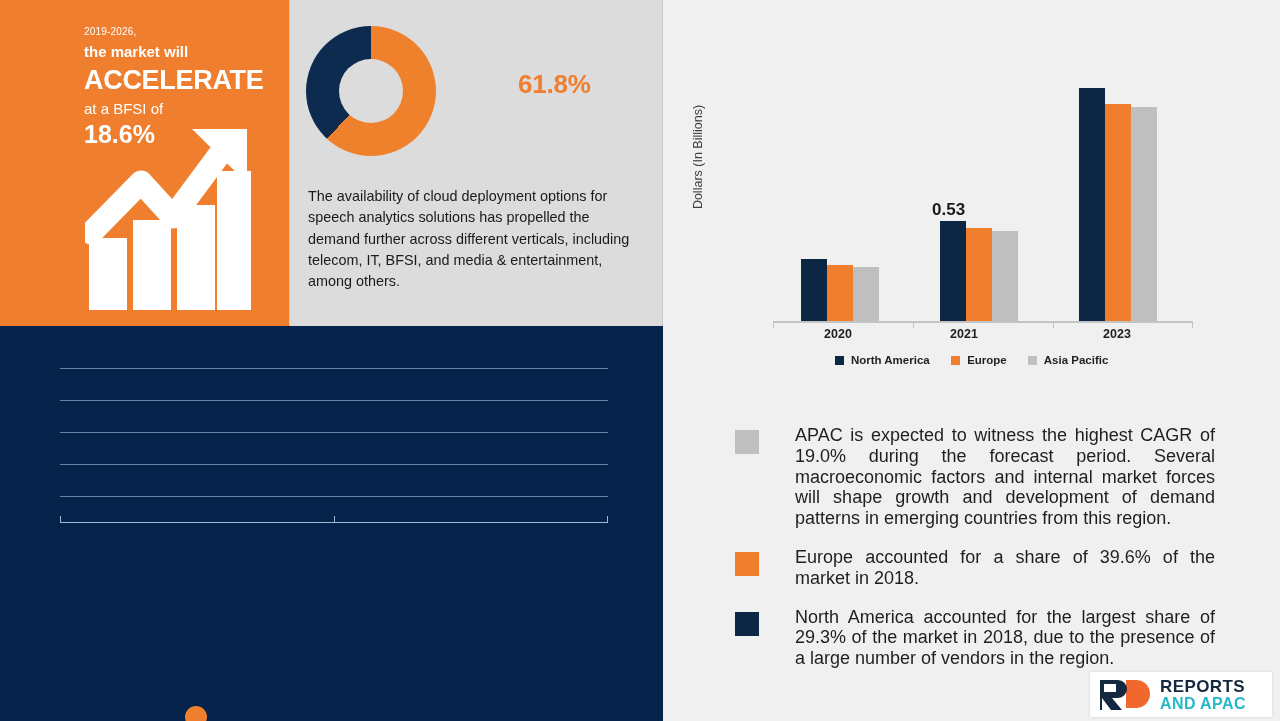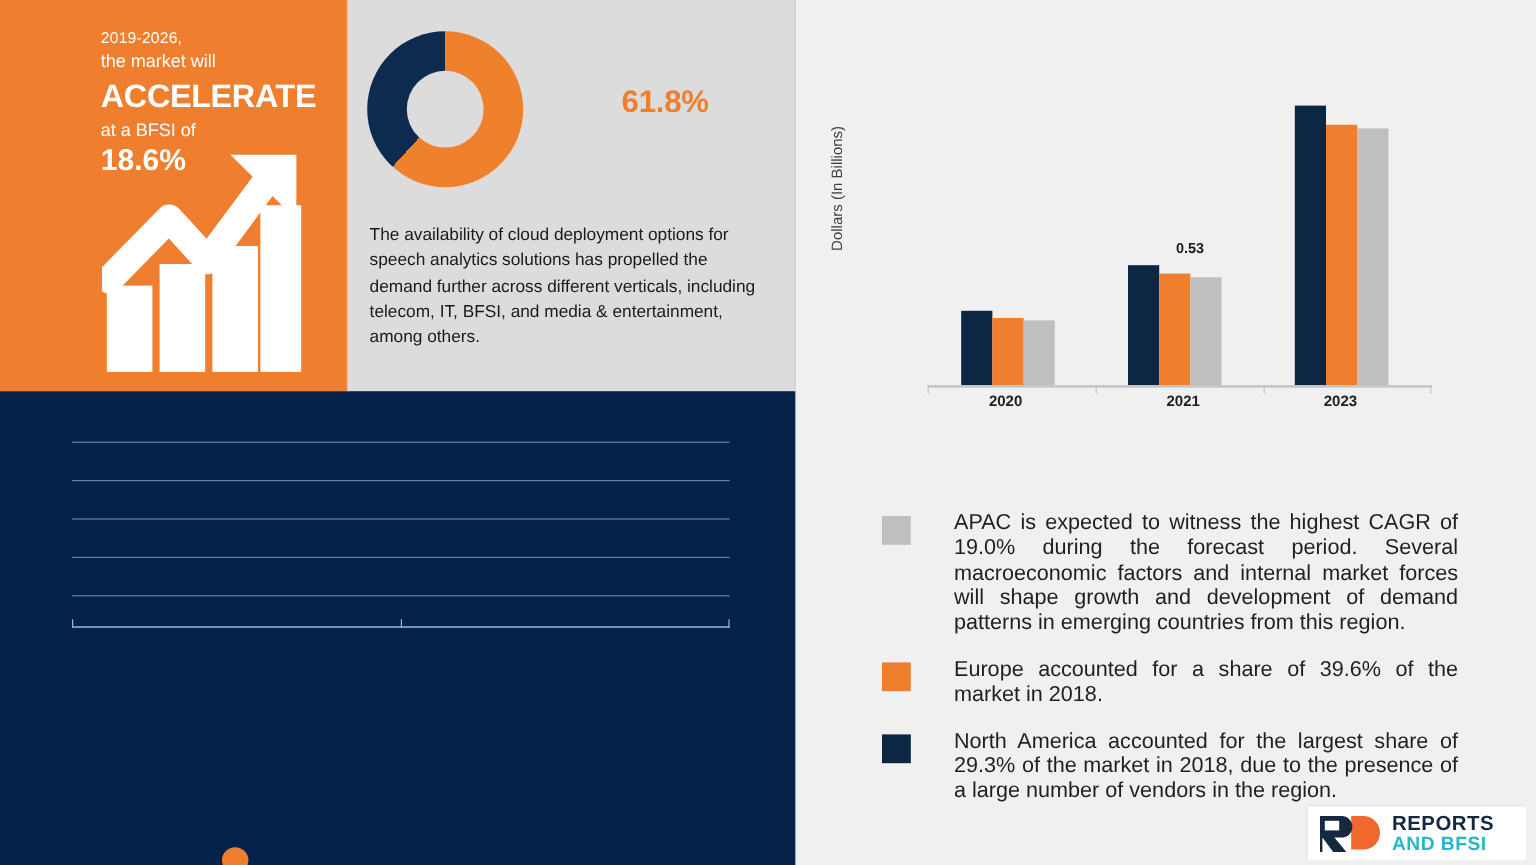--- a/index.html
+++ b/index.html
@@ -16,22 +16,22 @@
   #accelerate-panel{left:0;top:0;width:290px;height:326px;background:#ef7f2e;}
   #donut-panel{left:290px;top:0;width:373px;height:326px;background:#dcdcdc;}
   #navy-panel{left:0;top:326px;width:663px;height:395px;background:#05224a;}
   #right-panel{left:663px;top:0;width:617px;height:721px;background:#f0f0f0;}
 
   
   .vsep{position:absolute;background:#c9c9c9;}
 
   
   .acc-text{position:absolute;left:84px;top:22px;width:200px;color:#ffffff;}
-  .acc-l1{font-size:13px;line-height:20px;font-weight:400;letter-spacing:.2px;}
-  .acc-l2{font-size:15px;line-height:20px;font-weight:400;}
+  .acc-l1{font-size:10px;line-height:20px;font-weight:400;letter-spacing:.2px;}
+  .acc-l2{font-size:15px;line-height:20px;font-weight:700;}
   .acc-big{font-size:27px;line-height:33px;font-weight:700;letter-spacing:-.3px;margin-top:2px;}
   .acc-l3{font-size:15px;line-height:21px;font-weight:400;margin-top:1px;}
   .acc-big2{font-size:25px;line-height:30px;font-weight:700;}
   .acc-icon{position:absolute;left:85px;top:125px;width:170px;height:185px;}
 
   
   #donut-wrap{position:absolute;left:16px;top:26px;width:130px;height:130px;}
   .donut{width:130px;height:130px;border-radius:50%;
         background:conic-gradient(#f0812c 0deg 222.5deg,#0d2a4f 222.5deg 360deg);}
   .donut-hole{position:absolute;left:33px;top:33px;width:64px;height:64px;border-radius:50%;background:#dcdcdc;}
@@ -55,21 +55,21 @@
   #barchart{position:absolute;left:0;top:0;width:617px;height:390px;}
   #ylabel{position:absolute;left:-45px;top:150px;width:160px;transform:rotate(-90deg);
      text-align:center;font-size:12.5px;color:#3f3f3f;}
   .bar{position:absolute;bottom:0;}
   .bar-na{background:#0b2744;}
   .bar-eu{background:#ef7f2e;}
   .bar-ap{background:#bfbfbf;}
   #bar-baseline{position:absolute;left:110px;top:321px;width:420px;height:1.5px;background:#c3c3c3;}
   .bar-tick{position:absolute;top:321px;width:1px;height:7px;background:#c3c3c3;}
   .bar-catlabel{position:absolute;top:327px;text-align:center;font-size:12.5px;font-weight:700;color:#1f1f1f;}
-  #bar-datalabel{position:absolute;font-size:12px;font-weight:700;color:#1a1a1a;margin-left:48px;}
+  #bar-datalabel{position:absolute;font-size:17px;font-weight:700;color:#1a1a1a;}
   #bar-legend{position:absolute;left:0;top:354px;width:617px;text-align:center;
      font-size:11.5px;font-weight:700;color:#1f1f1f;}
   #bar-legend .bl-item{margin:0 9px;display:inline-block;}
   .sw{display:inline-block;width:9px;height:9px;margin-right:4px;vertical-align:-1px;}
 
   
   #notes{position:absolute;left:735px;top:425px;width:480px;}
   .note-row{position:relative;margin-bottom:18px;}
   .note-sw{position:absolute;left:0;top:5px;width:24px;height:24px;}
   .note-text{margin-left:60px;font-size:18px;line-height:20.8px;color:#1f1f1f;text-align:justify;}
@@ -166,23 +166,37 @@
 
       <div id="bar-datalabel" style="left:269px;top:200px;">0.53</div>
 
       <div id="bar-baseline"></div>
       <div class="bar-tick" style="left:110px;"></div>
       <div class="bar-tick" style="left:250px;"></div>
       <div class="bar-tick" style="left:390px;"></div>
       <div class="bar-tick" style="left:529px;"></div>
 
       <div class="bar-catlabel" style="left:140px;width:70px;">2020</div>
-      <div class="bar-catlabel" style="left:288px;width:70px;">2021</div>
+      <div class="bar-catlabel" style="left:266px;width:70px;">2021</div>
       <div class="bar-catlabel" style="left:419px;width:70px;">2023</div>
 
+      <div id="bar-legend">
+        <span class="bl-item">
+          <span class="sw" style="background:#0b2744"></span>
+          <span>North America</span>
+        </span>
+        <span class="bl-item">
+          <span class="sw" style="background:#ef7f2e"></span>
+          <span>Europe</span>
+        </span>
+        <span class="bl-item">
+          <span class="sw" style="background:#bfbfbf"></span>
+          <span>Asia Pacific</span>
+        </span>
+      </div>
     </div>
   </div>
 
   <div id="notes">
     <div class="note-row">
       <div class="note-sw" style="background:#bfbfbf"></div>
       <div class="note-text">APAC is expected to witness the highest CAGR of 19.0% during the forecast period. Several macroeconomic factors and internal market forces will shape growth and development of demand patterns in emerging countries from this region.</div>
     </div>
     <div class="note-row">
       <div class="note-sw" style="background:#ef7f2e"></div>
@@ -196,19 +210,19 @@
 
   <div id="logo">
     <div class="mono">
       <svg viewBox="0 0 58 32" width="58" height="32">
         <path d="M28 2 h10 a14 14 0 0 1 0 28 h-10 z" fill="#f0682d"></path>
         <path d="M2 2 h18 a9 9 0 0 1 0 18 h-6 l10 12 h-11 l-9 -12 v12 h-2 z" fill="#14293f"></path>
         <rect x="6" y="6" width="12" height="8" fill="#ffffff"></rect>
       </svg>
     </div>
     <div class="lg-t1">REPORTS</div>
-    <div class="lg-t2">AND BFSI</div>
+    <div class="lg-t2">AND APAC</div>
   </div>
 
   <div class="vsep" style="left:289px;top:0;width:1px;height:326px;"></div>
   <div class="vsep" style="left:662px;top:0;width:1px;height:326px;"></div>
 
 </div>
 
 </body></html>

